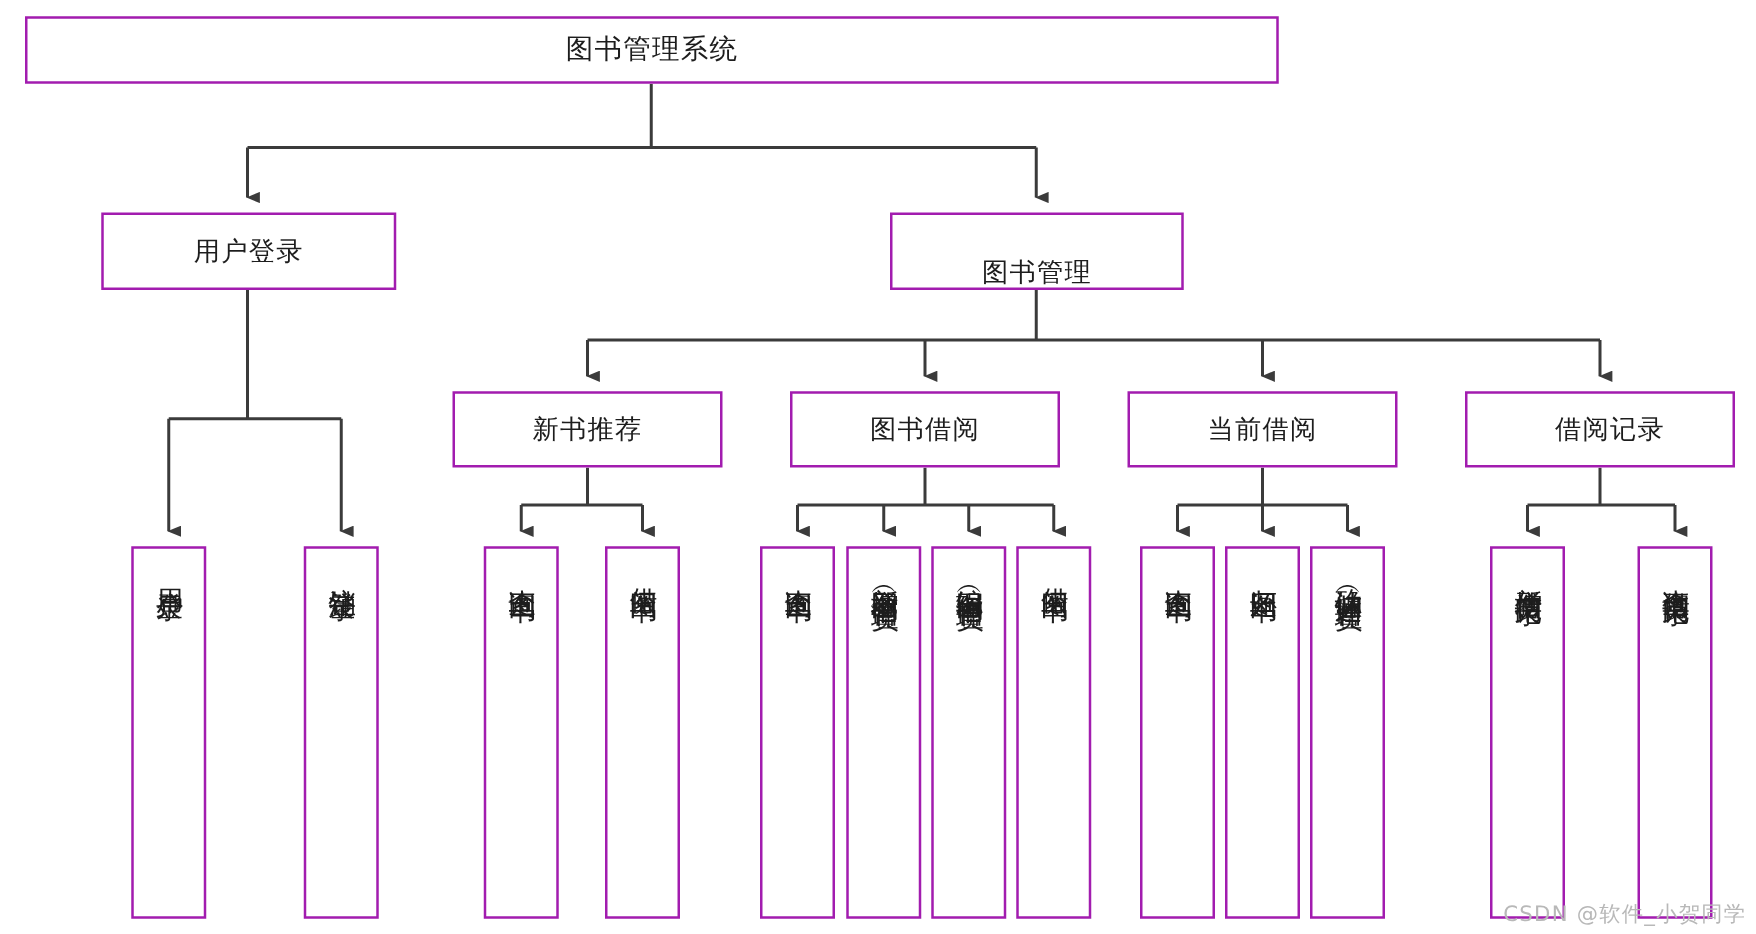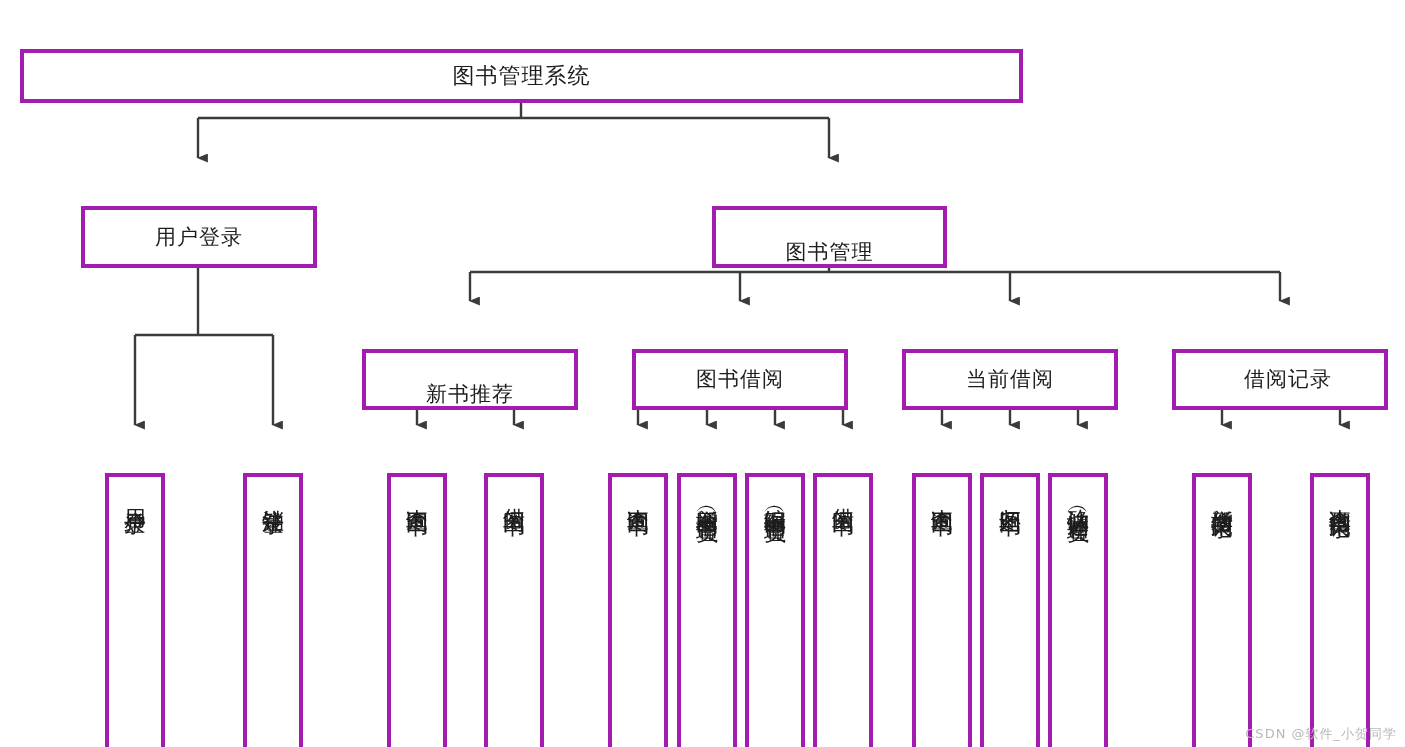--- a/index.html
+++ b/index.html
@@ -2,34 +2,34 @@
 <html><head>
 <meta charset="utf-8">
 <style>
   html,body{margin:0;padding:0;background:#ffffff;}
   body{width:1405px;height:747px;overflow:hidden;
        font-family:"DejaVu Sans","Liberation Sans",sans-serif;}
   #stage{position:relative;width:1405px;height:747px;background:#fff;}
   svg.wires{position:absolute;left:0;top:0;width:1405px;height:747px;pointer-events:none;}
 
   .node{position:absolute;box-sizing:border-box;background:#ffffff;
-        border:4px solid #a21caf;display:flex;align-items:center;justify-content:center;margin-top:36px;}
+        border:2px solid #a21caf;display:flex;align-items:center;justify-content:center;}
   .node .lbl{color:#1d1d1d;line-height:1.15;white-space:nowrap;}
 
   
   .node.h .lbl{font-size:21px;letter-spacing:1px;}
   .node.root .lbl{font-size:22px;letter-spacing:1px;}
 
   
   .node.v{align-items:flex-start;justify-content:center;padding-top:14px;}
   .node.v .lbl{writing-mode:vertical-rl;text-orientation:upright;
                font-size:22px;line-height:1.08;letter-spacing:2px;
                white-space:nowrap;}
 
-  .watermark{position:absolute;right:8px;bottom:4px;font-size:13px;
+  .watermark{position:absolute;right:8px;bottom:4px;font-size:17px;
              color:#b8b8b8;letter-spacing:1px;white-space:nowrap;}
 </style>
 </head>
 <body>
 
 <div id="stage">
 
   <svg class="wires" viewBox="0 0 1405 747" xmlns="http://www.w3.org/2000/svg">
     <defs>
       <marker id="arw" viewBox="0 0 10 12" refX="5" refY="11" markerWidth="9" markerHeight="11" orient="auto-start-reverse" markerUnits="userSpaceOnUse">
@@ -84,21 +84,21 @@
     <span class="lbl">图书管理系统</span>
   </div>
 
   <div class="node h" style="left:81px;top:170px;width:236px;height:62px;">
     <span class="lbl">用户登录</span>
   </div>
   <div class="node h" style="left:712px;top:170px;width:235px;height:62px;align-items:flex-end;">
     <span class="lbl">图书管理</span>
   </div>
 
-  <div class="node h" style="left:362px;top:313px;width:216px;height:61px;align-items:flex-end;">
+  <div class="node h" style="left:362px;top:313px;width:216px;height:61px;">
     <span class="lbl">新书推荐</span>
   </div>
   <div class="node h" style="left:632px;top:313px;width:216px;height:61px;">
     <span class="lbl">图书借阅</span>
   </div>
   <div class="node h" style="left:902px;top:313px;width:216px;height:61px;">
     <span class="lbl">当前借阅</span>
   </div>
   <div class="node h" style="left:1172px;top:313px;width:216px;height:61px;padding-left:16px;">
     <span class="lbl">借阅记录</span>

